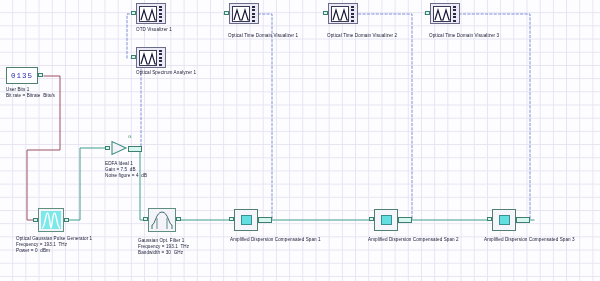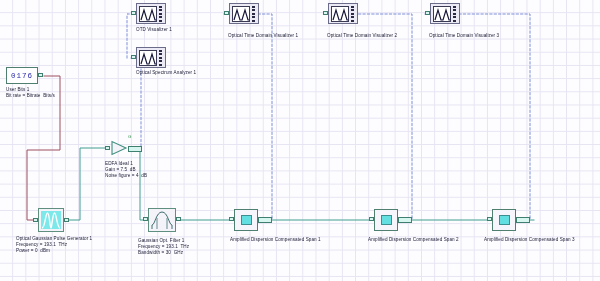--- a/index.html
+++ b/index.html
@@ -92,21 +92,21 @@
       <path stroke="#7f8fd8" stroke-width="1" stroke-dasharray="2.2,2.2" d="M412,218 L412,14 L323,14"></path>
       <path stroke="#7f8fd8" stroke-width="1" stroke-dasharray="2.2,2.2" d="M530,218 L530,14 L425,14"></path>
 
       <path stroke="#7f8fd8" stroke-width="1" stroke-dasharray="2.2,2.2" d="M266,218 L272,218"></path>
       <path stroke="#7f8fd8" stroke-width="1" stroke-dasharray="2.2,2.2" d="M406,218 L412,218"></path>
       <path stroke="#7f8fd8" stroke-width="1" stroke-dasharray="2.2,2.2" d="M524,218 L530,218"></path>
     </g>
   </svg>
 
   <div class="node" style="left:6px;top:67px;">
-    <div class="userbits">0176</div>
+    <div class="userbits">0135</div>
     <div class="port" style="left:32px;top:6px;"></div>
   </div>
   <div class="lbl" style="left:6px;top:87px;">User Bits 1</div>
   <div class="lbl" style="left:6px;top:93px;">Bit rate = Bitrate  Bits/s</div>
 
   <div class="node" style="left:136px;top:3px;">
     <div class="vizbox">
       <div class="vizscreen">
         <svg viewBox="0 0 18 16" width="18" height="16">
           <polyline points="1,13 4,3 7,13 9,13 12,3 15,13 17,13" fill="none" stroke="#16163a" stroke-width="1.2"></polyline>

